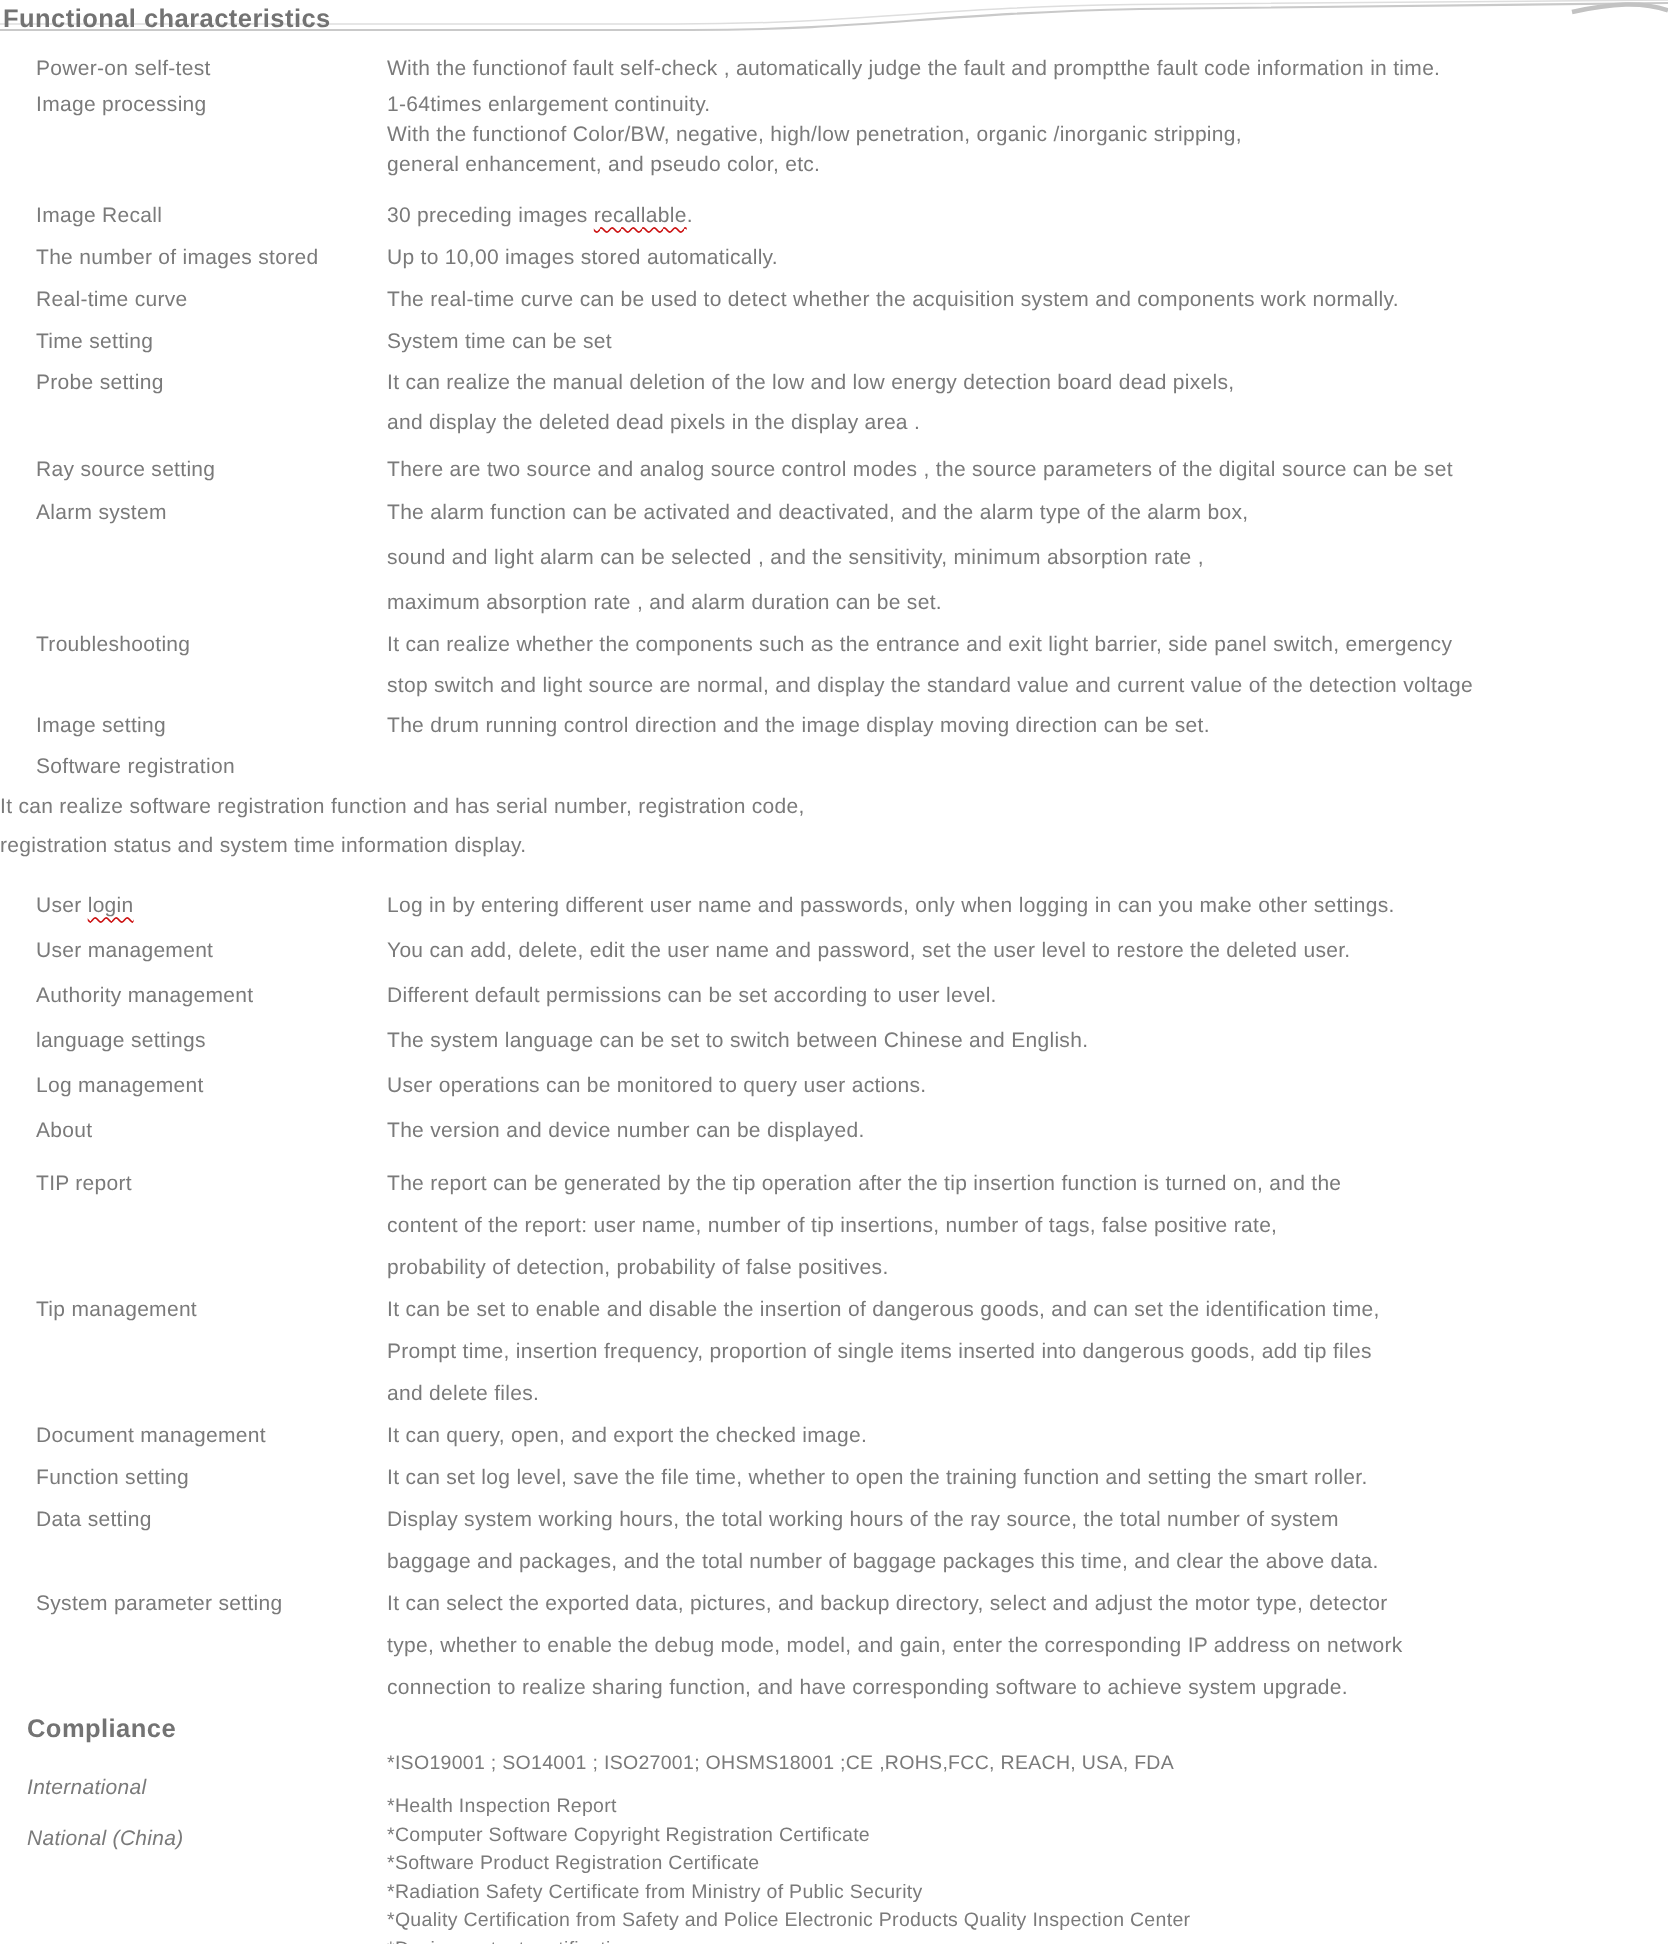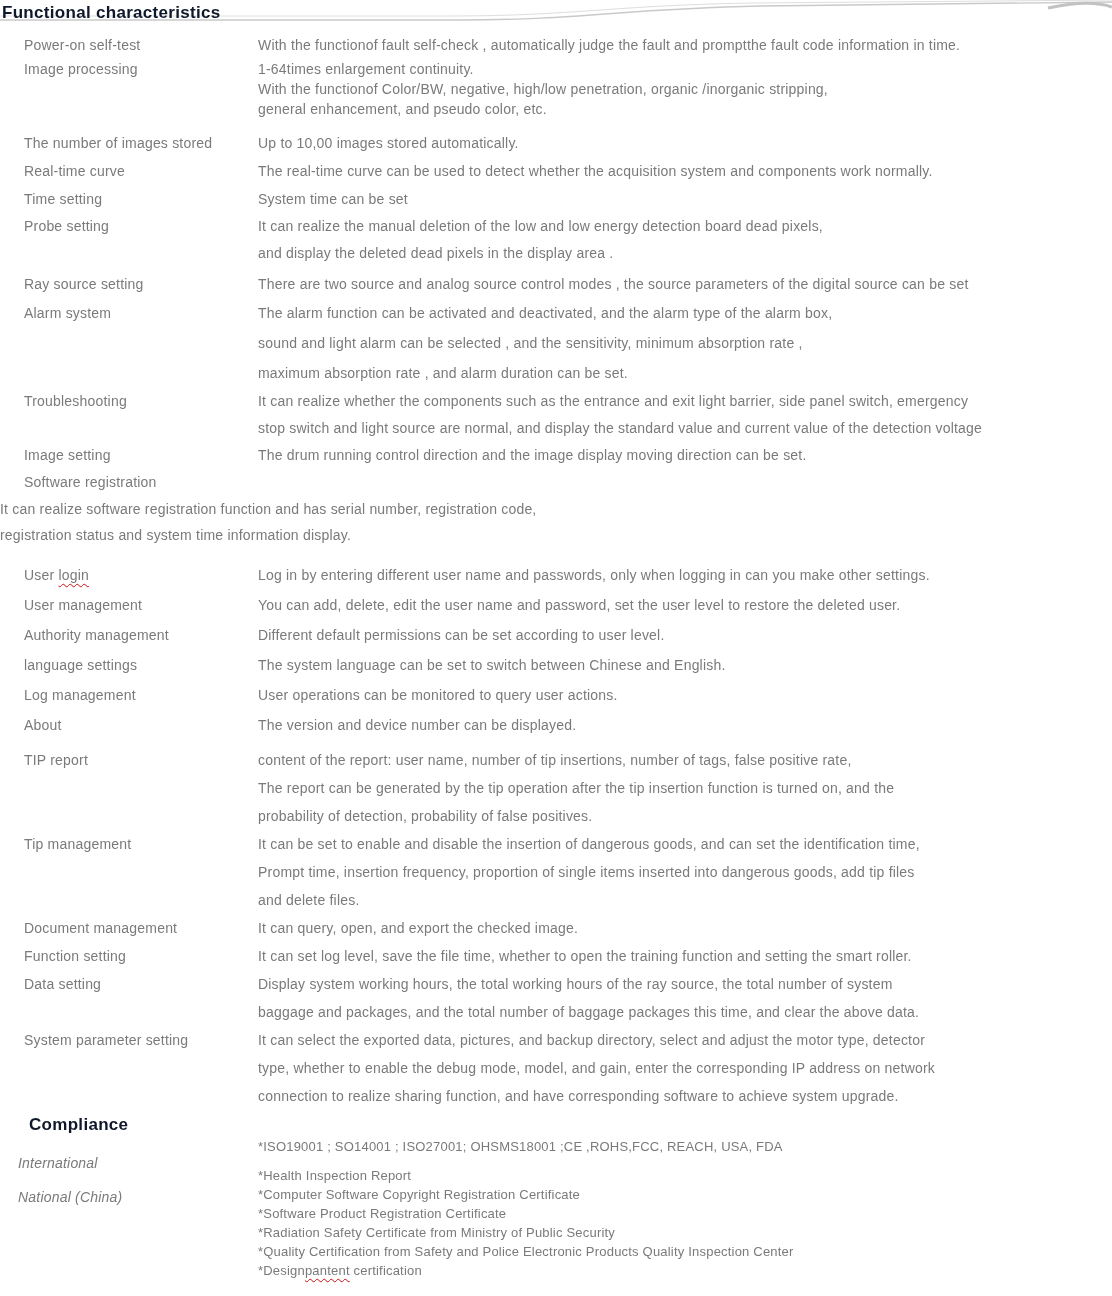--- a/index.html
+++ b/index.html
@@ -4,21 +4,21 @@
 <style>
   html,body{margin:0;padding:0;}
   body{
     width:1112px;height:1296px;overflow:hidden;position:relative;
     background:#ffffff;color:#7a7a7a;
     font-family:"Liberation Sans","DejaVu Sans",sans-serif;
     font-size:14px;
   }
   .swoosh{position:absolute;top:0;left:0;width:1112px;height:34px;pointer-events:none;}
   .sec-title{
-    color:#0f172a;font-weight:bold;font-size:17px;letter-spacing:.3px;
+    color:#737373;font-weight:bold;font-size:17px;letter-spacing:.3px;
     padding:3px 0 0 2px;position:relative;z-index:2;white-space:nowrap;
   }
   #functional-rows{margin-top:9px;}
   .frow{display:flex;}
   .flabel{
     width:258px;box-sizing:border-box;padding-left:24px;
     line-height:27px;white-space:nowrap;letter-spacing:.2px;
   }
   .fdesc{flex:1;min-width:0;}
   .dline{white-space:nowrap;letter-spacing:.2px;}
@@ -37,21 +37,21 @@
   
   .sq{
     text-decoration:underline;
     text-decoration-style:wavy;
     text-decoration-color:#cc1111;
     text-decoration-thickness:1px;
     text-underline-offset:3px;
   }
   
   #compliance{margin-top:2px;}
-  #compliance .sec-title{padding-left:4px;margin-left:25px;}
+  #compliance .sec-title{padding-left:18px;}
   .crow{display:flex;margin-top:2px;}
   .clabels{width:258px;box-sizing:border-box;padding-left:18px;font-style:italic;}
   .clabel{line-height:20px;white-space:nowrap;letter-spacing:.2px;}
   .clabel.first{margin-top:16px;}
   .clabel.second{margin-top:14px;}
   .cdesc{flex:1;min-width:0;font-size:13px;}
   .cline{line-height:19px;white-space:nowrap;letter-spacing:.2px;}
   .cline.gap{margin-bottom:10px;}
 </style>
 </head>
@@ -74,20 +74,26 @@
     </div>
     <div class="frow lh20 mb10">
       <div class="flabel">Image processing</div>
       <div class="fdesc">
         <div class="dline">1-64times enlargement continuity.</div>
         <div class="dline">With the functionof Color/BW, negative, high/low penetration, organic /inorganic stripping,</div>
         <div class="dline">general enhancement, and pseudo color, etc.</div>
       </div>
     </div>
     <div class="frow lh28">
+      <div class="flabel">Image Recall</div>
+      <div class="fdesc">
+        <div class="dline">30 preceding images <span class="sq">recallable</span>.</div>
+      </div>
+    </div>
+    <div class="frow lh28">
       <div class="flabel">The number of images stored</div>
       <div class="fdesc">
         <div class="dline">Up to 10,00 images stored automatically.</div>
       </div>
     </div>
     <div class="frow lh28">
       <div class="flabel">Real-time curve</div>
       <div class="fdesc">
         <div class="dline">The real-time curve can be used to detect whether the acquisition system and components work normally.</div>
       </div>
@@ -171,22 +177,22 @@
     </div>
     <div class="frow lh30">
       <div class="flabel">About</div>
       <div class="fdesc">
         <div class="dline">The version and device number can be displayed.</div>
       </div>
     </div>
     <div class="frow lh28 mt6">
       <div class="flabel">TIP report</div>
       <div class="fdesc">
+        <div class="dline">The report can be generated by the tip operation after the tip insertion function is turned on, and the</div>
         <div class="dline">content of the report: user name, number of tip insertions, number of tags, false positive rate,</div>
-        <div class="dline">The report can be generated by the tip operation after the tip insertion function is turned on, and the</div>
         <div class="dline">probability of detection, probability of false positives.</div>
       </div>
     </div>
     <div class="frow lh28">
       <div class="flabel">Tip management</div>
       <div class="fdesc">
         <div class="dline">It can be set to enable and disable the insertion of dangerous goods, and can set the identification time,</div>
         <div class="dline">Prompt time, insertion frequency, proportion of single items inserted into dangerous goods, add tip files</div>
         <div class="dline">and delete files.</div>
       </div>

